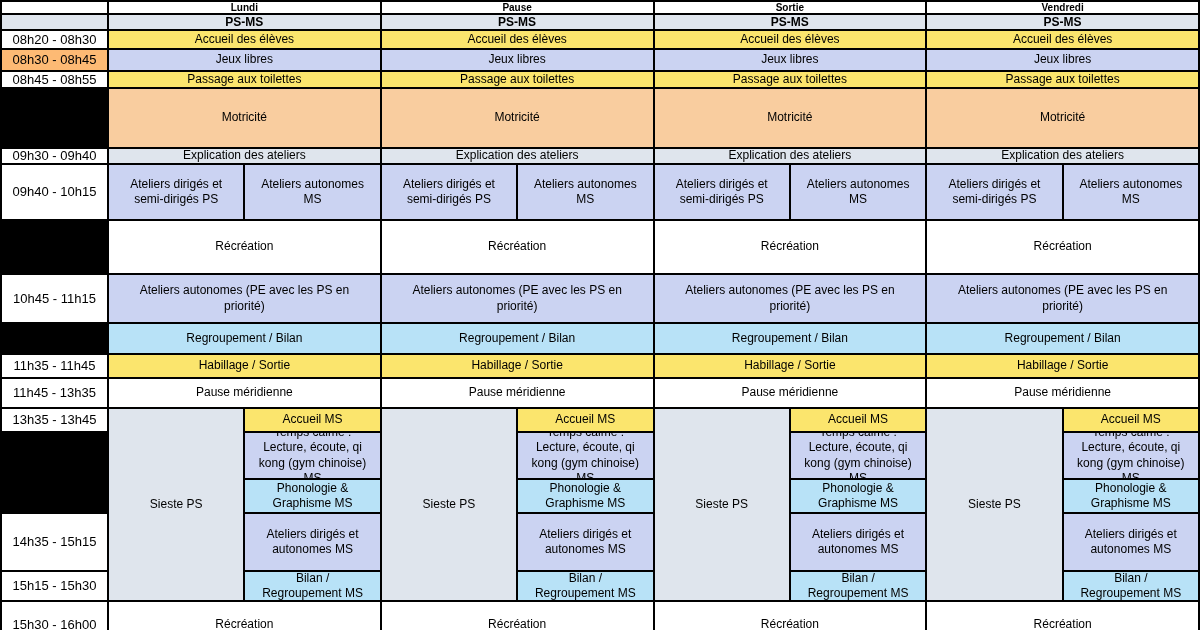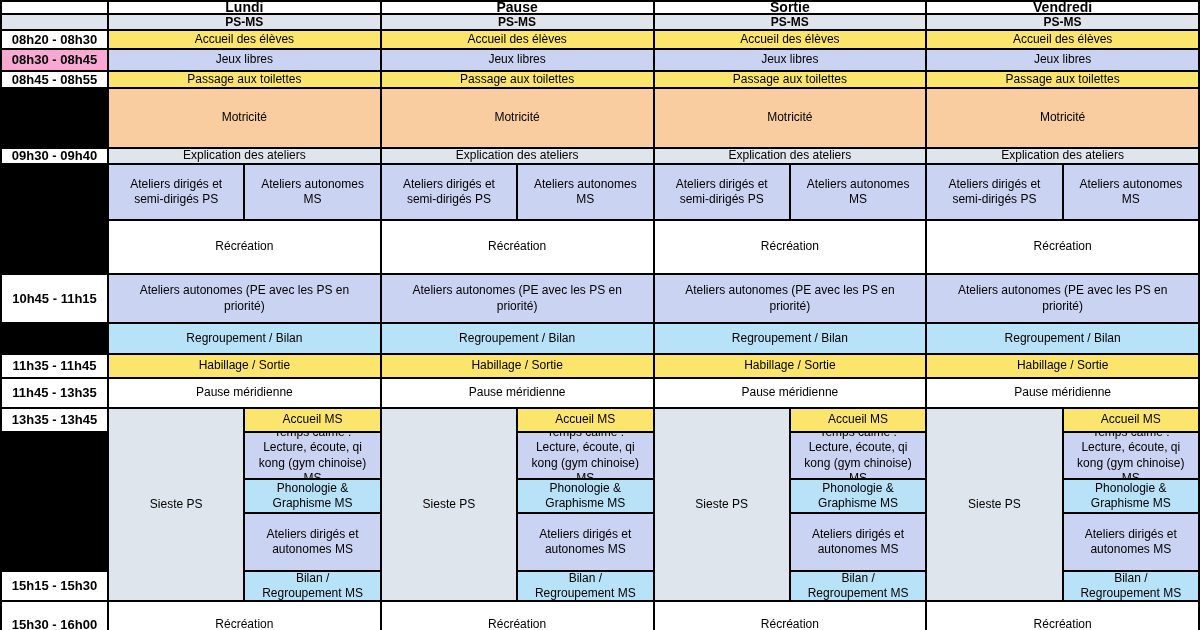--- a/index.html
+++ b/index.html
@@ -26,28 +26,28 @@
     justify-content: center;
     text-align: center;
     font-size: 12px;
     line-height: 15.5px;
     white-space: pre-line;
     overflow: hidden;
     padding: 0 3px;
     background: #ffffff;
   }
   .time {
-    font-weight: bold;
+    font-weight: normal;
     font-size: 13px;
     white-space: nowrap;
     padding: 0 16px;
   }
   .day-header {
     font-weight: bold;
-    font-size: 14px;
+    font-size: 10px;
     line-height: 11px;
     align-items: flex-end;
     white-space: nowrap;
   }
   .group {
     font-weight: bold;
     font-size: 12px;
     line-height: 13px;
   }
 </style>
@@ -63,39 +63,40 @@
     <div class="cell" style="grid-area: 2 / 1; background: rgb(223, 229, 237);"></div>
     <div class="cell group" style="grid-area: 2 / 2 / auto / span 2; background: rgb(223, 229, 237);">PS-MS</div>
     <div class="cell group" style="grid-area: 2 / 4 / auto / span 2; background: rgb(223, 229, 237);">PS-MS</div>
     <div class="cell group" style="grid-area: 2 / 6 / auto / span 2; background: rgb(223, 229, 237);">PS-MS</div>
     <div class="cell group" style="grid-area: 2 / 8 / auto / span 2; background: rgb(223, 229, 237);">PS-MS</div>
     <div class="cell time" style="grid-area: 3 / 1; background: rgb(255, 255, 255);">08h20 - 08h30</div>
     <div class="cell" style="grid-area: 3 / 2 / auto / span 2; background: rgb(251, 229, 109);">Accueil des élèves</div>
     <div class="cell" style="grid-area: 3 / 4 / auto / span 2; background: rgb(251, 229, 109);">Accueil des élèves</div>
     <div class="cell" style="grid-area: 3 / 6 / auto / span 2; background: rgb(251, 229, 109);">Accueil des élèves</div>
     <div class="cell" style="grid-area: 3 / 8 / auto / span 2; background: rgb(251, 229, 109);">Accueil des élèves</div>
-    <div class="cell time" style="grid-area: 4 / 1; background: #f9a8d4;">08h30 - 08h45</div>
+    <div class="cell time" style="grid-area: 4 / 1; background: #fdba74;">08h30 - 08h45</div>
     <div class="cell" style="grid-area: 4 / 2 / auto / span 2; background: rgb(203, 211, 242);">Jeux libres</div>
     <div class="cell" style="grid-area: 4 / 4 / auto / span 2; background: rgb(203, 211, 242);">Jeux libres</div>
     <div class="cell" style="grid-area: 4 / 6 / auto / span 2; background: rgb(203, 211, 242);">Jeux libres</div>
     <div class="cell" style="grid-area: 4 / 8 / auto / span 2; background: rgb(203, 211, 242);">Jeux libres</div>
     <div class="cell time" style="grid-area: 5 / 1; background: rgb(255, 255, 255);">08h45 - 08h55</div>
     <div class="cell" style="grid-area: 5 / 2 / auto / span 2; background: rgb(251, 229, 109);">Passage aux toilettes</div>
     <div class="cell" style="grid-area: 5 / 4 / auto / span 2; background: rgb(251, 229, 109);">Passage aux toilettes</div>
     <div class="cell" style="grid-area: 5 / 6 / auto / span 2; background: rgb(251, 229, 109);">Passage aux toilettes</div>
     <div class="cell" style="grid-area: 5 / 8 / auto / span 2; background: rgb(251, 229, 109);">Passage aux toilettes</div>
     <div class="cell" style="grid-area: 6 / 2 / auto / span 2; background: rgb(249, 205, 159);">Motricité</div>
     <div class="cell" style="grid-area: 6 / 4 / auto / span 2; background: rgb(249, 205, 159);">Motricité</div>
     <div class="cell" style="grid-area: 6 / 6 / auto / span 2; background: rgb(249, 205, 159);">Motricité</div>
     <div class="cell" style="grid-area: 6 / 8 / auto / span 2; background: rgb(249, 205, 159);">Motricité</div>
     <div class="cell time" style="grid-area: 7 / 1; background: rgb(255, 255, 255);">09h30 - 09h40</div>
     <div class="cell" style="grid-area: 7 / 2 / auto / span 2; background: rgb(223, 229, 237);">Explication des ateliers</div>
     <div class="cell" style="grid-area: 7 / 4 / auto / span 2; background: rgb(223, 229, 237);">Explication des ateliers</div>
     <div class="cell" style="grid-area: 7 / 6 / auto / span 2; background: rgb(223, 229, 237);">Explication des ateliers</div>
     <div class="cell" style="grid-area: 7 / 8 / auto / span 2; background: rgb(223, 229, 237);">Explication des ateliers</div>
+    <div class="cell time" style="grid-area: 8 / 1; background: rgb(255, 255, 255);">09h40 - 10h15</div>
     <div class="cell" style="grid-area: 8 / 2; background: rgb(203, 211, 242);">Ateliers dirigés et
 semi-dirigés PS</div>
     <div class="cell" style="grid-area: 8 / 3; background: rgb(203, 211, 242);">Ateliers autonomes
 MS</div>
     <div class="cell" style="grid-area: 8 / 4; background: rgb(203, 211, 242);">Ateliers dirigés et
 semi-dirigés PS</div>
     <div class="cell" style="grid-area: 8 / 5; background: rgb(203, 211, 242);">Ateliers autonomes
 MS</div>
     <div class="cell" style="grid-area: 8 / 6; background: rgb(203, 211, 242);">Ateliers dirigés et
 semi-dirigés PS</div>
@@ -158,20 +159,21 @@
 kong (gym chinoise)
 MS</div>
     <div class="cell" style="grid-area: 16 / 3; background: rgb(184, 226, 247);">Phonologie &amp;
 Graphisme MS</div>
     <div class="cell" style="grid-area: 16 / 5; background: rgb(184, 226, 247);">Phonologie &amp;
 Graphisme MS</div>
     <div class="cell" style="grid-area: 16 / 7; background: rgb(184, 226, 247);">Phonologie &amp;
 Graphisme MS</div>
     <div class="cell" style="grid-area: 16 / 9; background: rgb(184, 226, 247);">Phonologie &amp;
 Graphisme MS</div>
+    <div class="cell time" style="grid-area: 17 / 1; background: rgb(255, 255, 255);">14h35 - 15h15</div>
     <div class="cell" style="grid-area: 17 / 3; background: rgb(203, 211, 242);">Ateliers dirigés et
 autonomes MS</div>
     <div class="cell" style="grid-area: 17 / 5; background: rgb(203, 211, 242);">Ateliers dirigés et
 autonomes MS</div>
     <div class="cell" style="grid-area: 17 / 7; background: rgb(203, 211, 242);">Ateliers dirigés et
 autonomes MS</div>
     <div class="cell" style="grid-area: 17 / 9; background: rgb(203, 211, 242);">Ateliers dirigés et
 autonomes MS</div>
     <div class="cell time" style="grid-area: 18 / 1; background: rgb(255, 255, 255);">15h15 - 15h30</div>
     <div class="cell" style="grid-area: 18 / 3; background: rgb(184, 226, 247);">Bilan /

